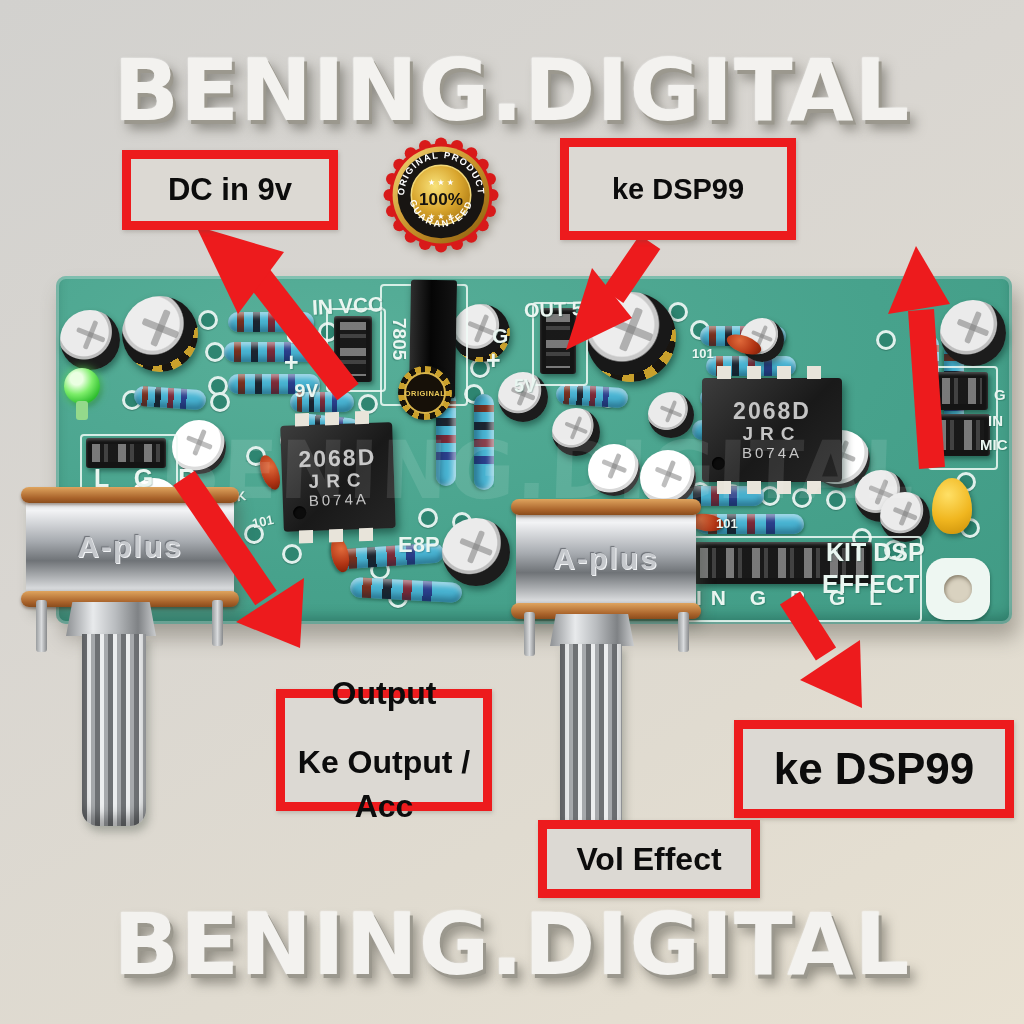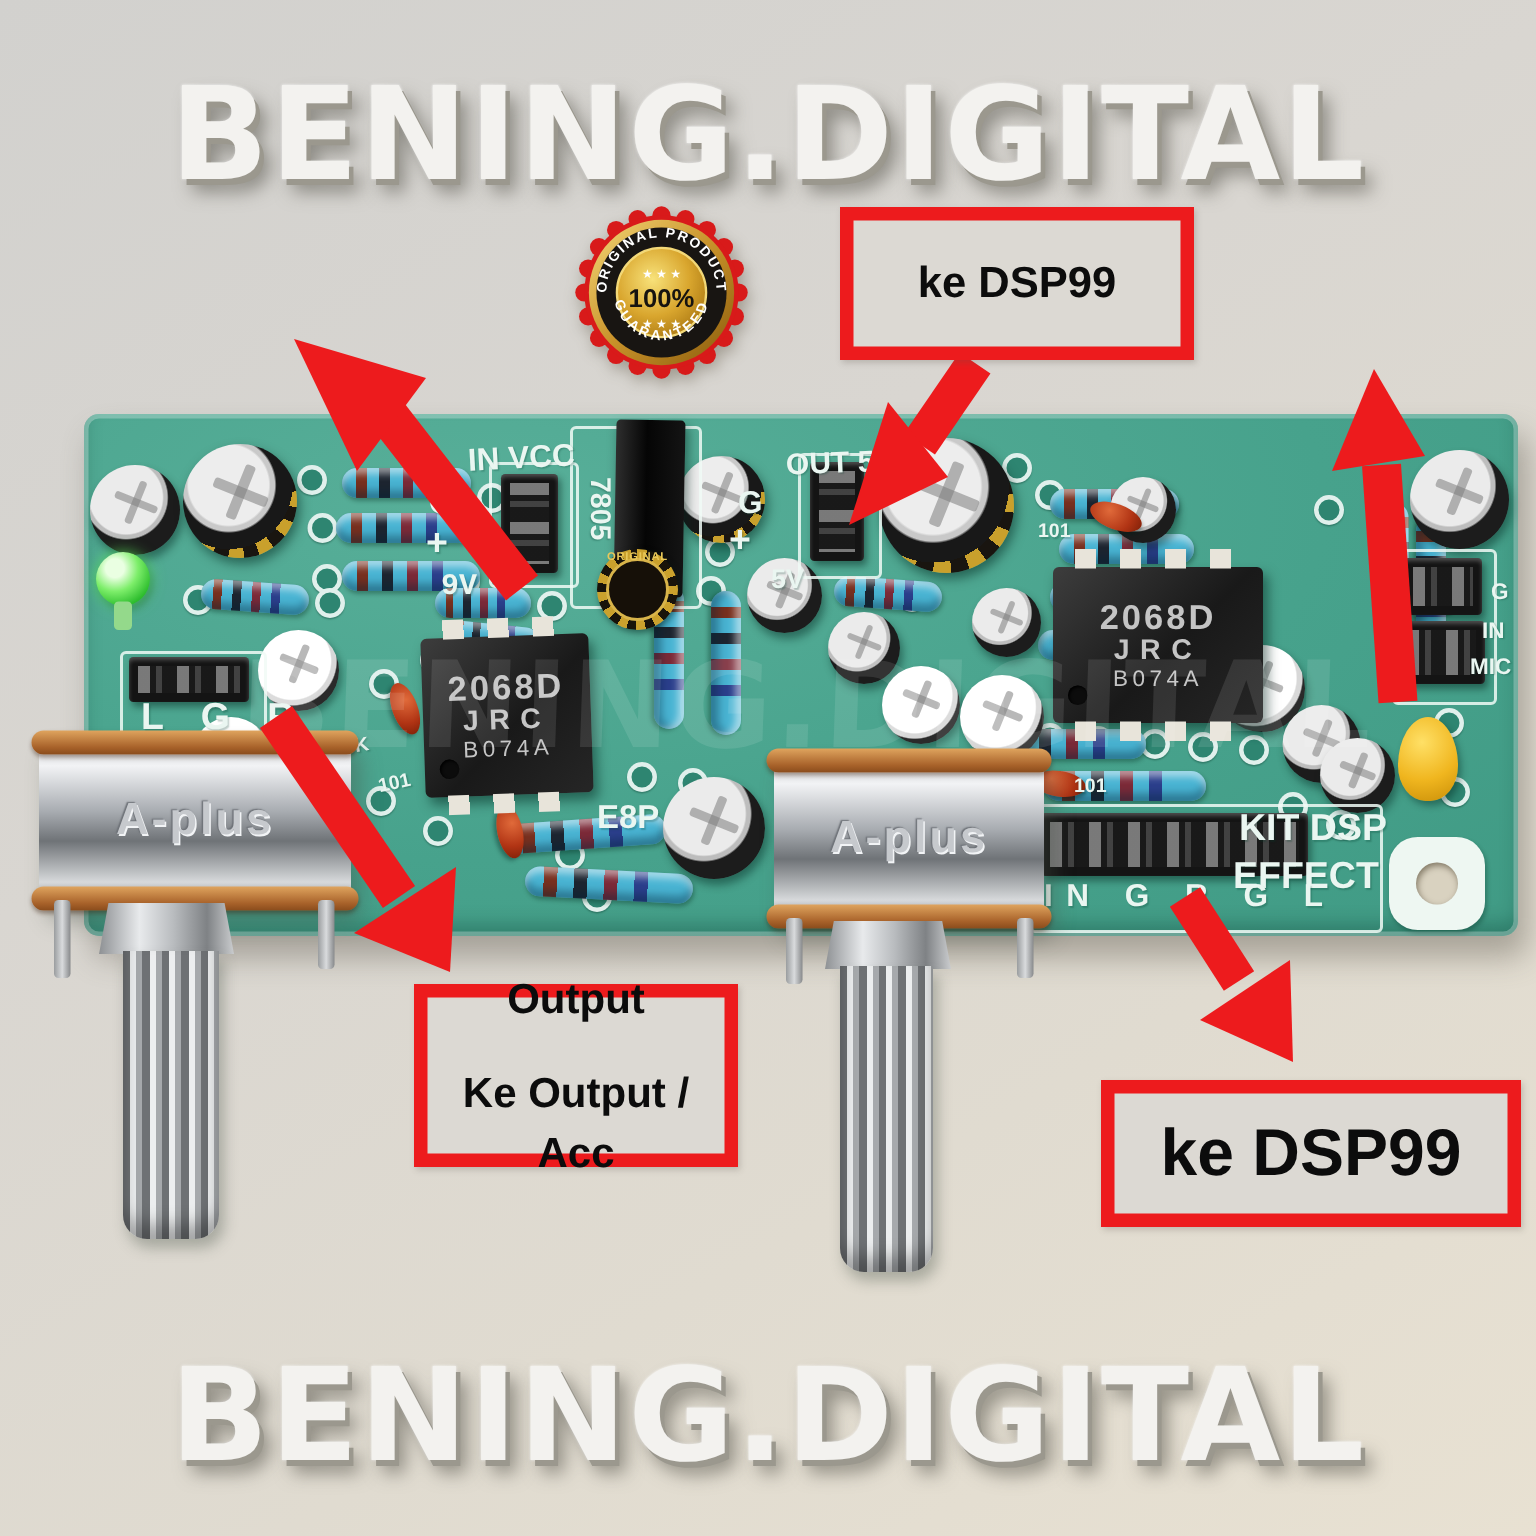--- a/index.html
+++ b/index.html
@@ -67,21 +67,21 @@
   .led::after{content:"";position:absolute;left:12px;top:33px;width:12px;height:19px;background:#94d98b;border-radius:3px;}
   .ycap{position:absolute;left:932px;top:478px;width:40px;height:56px;
     background:radial-gradient(circle at 40% 30%,#ffe066,#f0b61f 55%,#c88d07);
     border-radius:50% 50% 46% 46% / 58% 58% 42% 42%;box-shadow:2px 3px 5px rgba(0,35,28,.4);}
   .mount{position:absolute;left:926px;top:558px;width:64px;height:62px;background:#eef7f2;border-radius:30%;
     box-shadow:1px 2px 3px rgba(0,40,30,.3);}
   .mount::after{content:"";position:absolute;left:18px;top:17px;width:28px;height:28px;border-radius:50%;
     background:#d9d2c0;box-shadow:inset 1px 2px 4px rgba(60,50,30,.55);}
   .minibadge{position:absolute;left:398px;top:366px;width:54px;height:54px;border-radius:50%;
     background:repeating-conic-gradient(#caa12d 0 14deg,#18130a 14deg 28deg);
-    display:flex;justify-content:center;box-shadow:1px 2px 4px rgba(0,30,25,.5);}
+    display:flex;align-items:center;justify-content:center;box-shadow:1px 2px 4px rgba(0,30,25,.5);}
   .minibadge::before{content:"";position:absolute;inset:6px;border-radius:50%;background:#161008;border:2px solid #d8b44a;}
   .minibadge span{position:relative;color:#e8c85a;font-size:7.5px;font-weight:bold;letter-spacing:.5px;}
   .board-ghost{position:absolute;left:160px;top:424px;width:780px;font-family:"DejaVu Sans",sans-serif;
     font-size:80px;font-weight:bold;color:#ffffff;opacity:.10;letter-spacing:2px;transform:skewX(-2deg);}
   
   .pot{position:absolute;}
   .pot-body{position:relative;background:linear-gradient(180deg,#b9babc 0%,#f2f3f5 18%,#a7abb0 45%,#6f7377 62%,#d7d9db 86%,#8d9094 100%);
     border-radius:7px;box-shadow:6px 10px 14px rgba(70,80,70,.4);display:flex;align-items:center;justify-content:center;}
   .pot-body::before,.pot-body::after{content:"";position:absolute;left:-5px;right:-5px;height:16px;border-radius:8px;
     background:linear-gradient(180deg,#dfa45e,#a8622a 70%,#8a4c1c);box-shadow:0 2px 3px rgba(60,30,10,.4);}
@@ -96,21 +96,21 @@
     box-shadow:inset 0 -10px 12px rgba(0,0,0,.3),3px 6px 9px rgba(70,80,70,.35);}
   .pot-pin{position:absolute;width:11px;background:linear-gradient(90deg,#9a9d9f,#d9dbdd 50%,#87898b);border-radius:3px;}
   
   .arrows{position:absolute;left:0;top:0;pointer-events:none;}
   .label{position:absolute;background:#dcd9d3;border:9px solid #ed1b1d;color:#0c0c0c;font-weight:bold;
     display:flex;flex-direction:column;justify-content:center;align-items:center;text-align:center;
     box-shadow:1px 2px 4px rgba(90,85,75,.25);}
   #lab-dc-in{left:122px;top:150px;width:198px;height:62px;font-size:31px;}
   #lab-dc-out{left:560px;top:138px;width:218px;height:84px;font-size:29px;line-height:1.25;}
   #lab-input-mic{left:804px;top:180px;width:200px;height:64px;font-size:31px;}
-  #lab-output{left:276px;top:656px;width:198px;height:104px;font-size:28px;line-height:1.4;gap:24px;}
+  #lab-output{left:276px;top:689px;width:198px;height:104px;font-size:32px;line-height:1.4;gap:24px;}
   #lab-ke-dsp99{left:734px;top:720px;width:262px;height:80px;font-size:44px;}
   #lab-vol-out{left:60px;top:824px;width:194px;height:62px;font-size:33px;}
   #lab-vol-effect{left:538px;top:820px;width:204px;height:60px;font-size:32px;}
   .badge{position:absolute;left:383px;top:137px;width:116px;height:116px;filter:drop-shadow(2px 4px 5px rgba(80,70,50,.4));}
 </style>
 </head>
 <body>
 
 <div class="scene">
 
@@ -300,29 +300,35 @@
         <line x1="184" y1="478" x2="266" y2="598" stroke-width="26"></line>
         <polygon points="300,648 236,622 304,578" stroke="none"></polygon>
       </g>
       <g>
         <line x1="790" y1="598" x2="826" y2="654" stroke-width="24"></line>
         <polygon points="862,708 800,680 860,640" stroke="none"></polygon>
       </g>
     </g>
   </svg>
 
+  <div class="label" id="lab-dc-in">
+    <div>DC in 9v</div>
+  </div>
   <div class="label" id="lab-dc-out">
     <div>ke DSP99</div>
   </div>
   <div class="label" id="lab-output">
     <div>Output</div>
     <div>Ke Output / Acc</div>
   </div>
   <div class="label" id="lab-ke-dsp99">
     <div>ke DSP99</div>
+  </div>
+  <div class="label" id="lab-vol-effect">
+    <div>Vol Effect</div>
   </div>
 
   <div class="badge">
     <svg viewBox="0 0 115 115" width="116" height="116">
       <defs>
         <radialGradient id="goldc" cx="40%" cy="35%" r="75%">
           <stop offset="0" stop-color="#f8e27a"></stop>
             <stop offset=".55" stop-color="#d9a62e"></stop>
             <stop offset="1" stop-color="#a5720f"></stop>
         </radialGradient>

